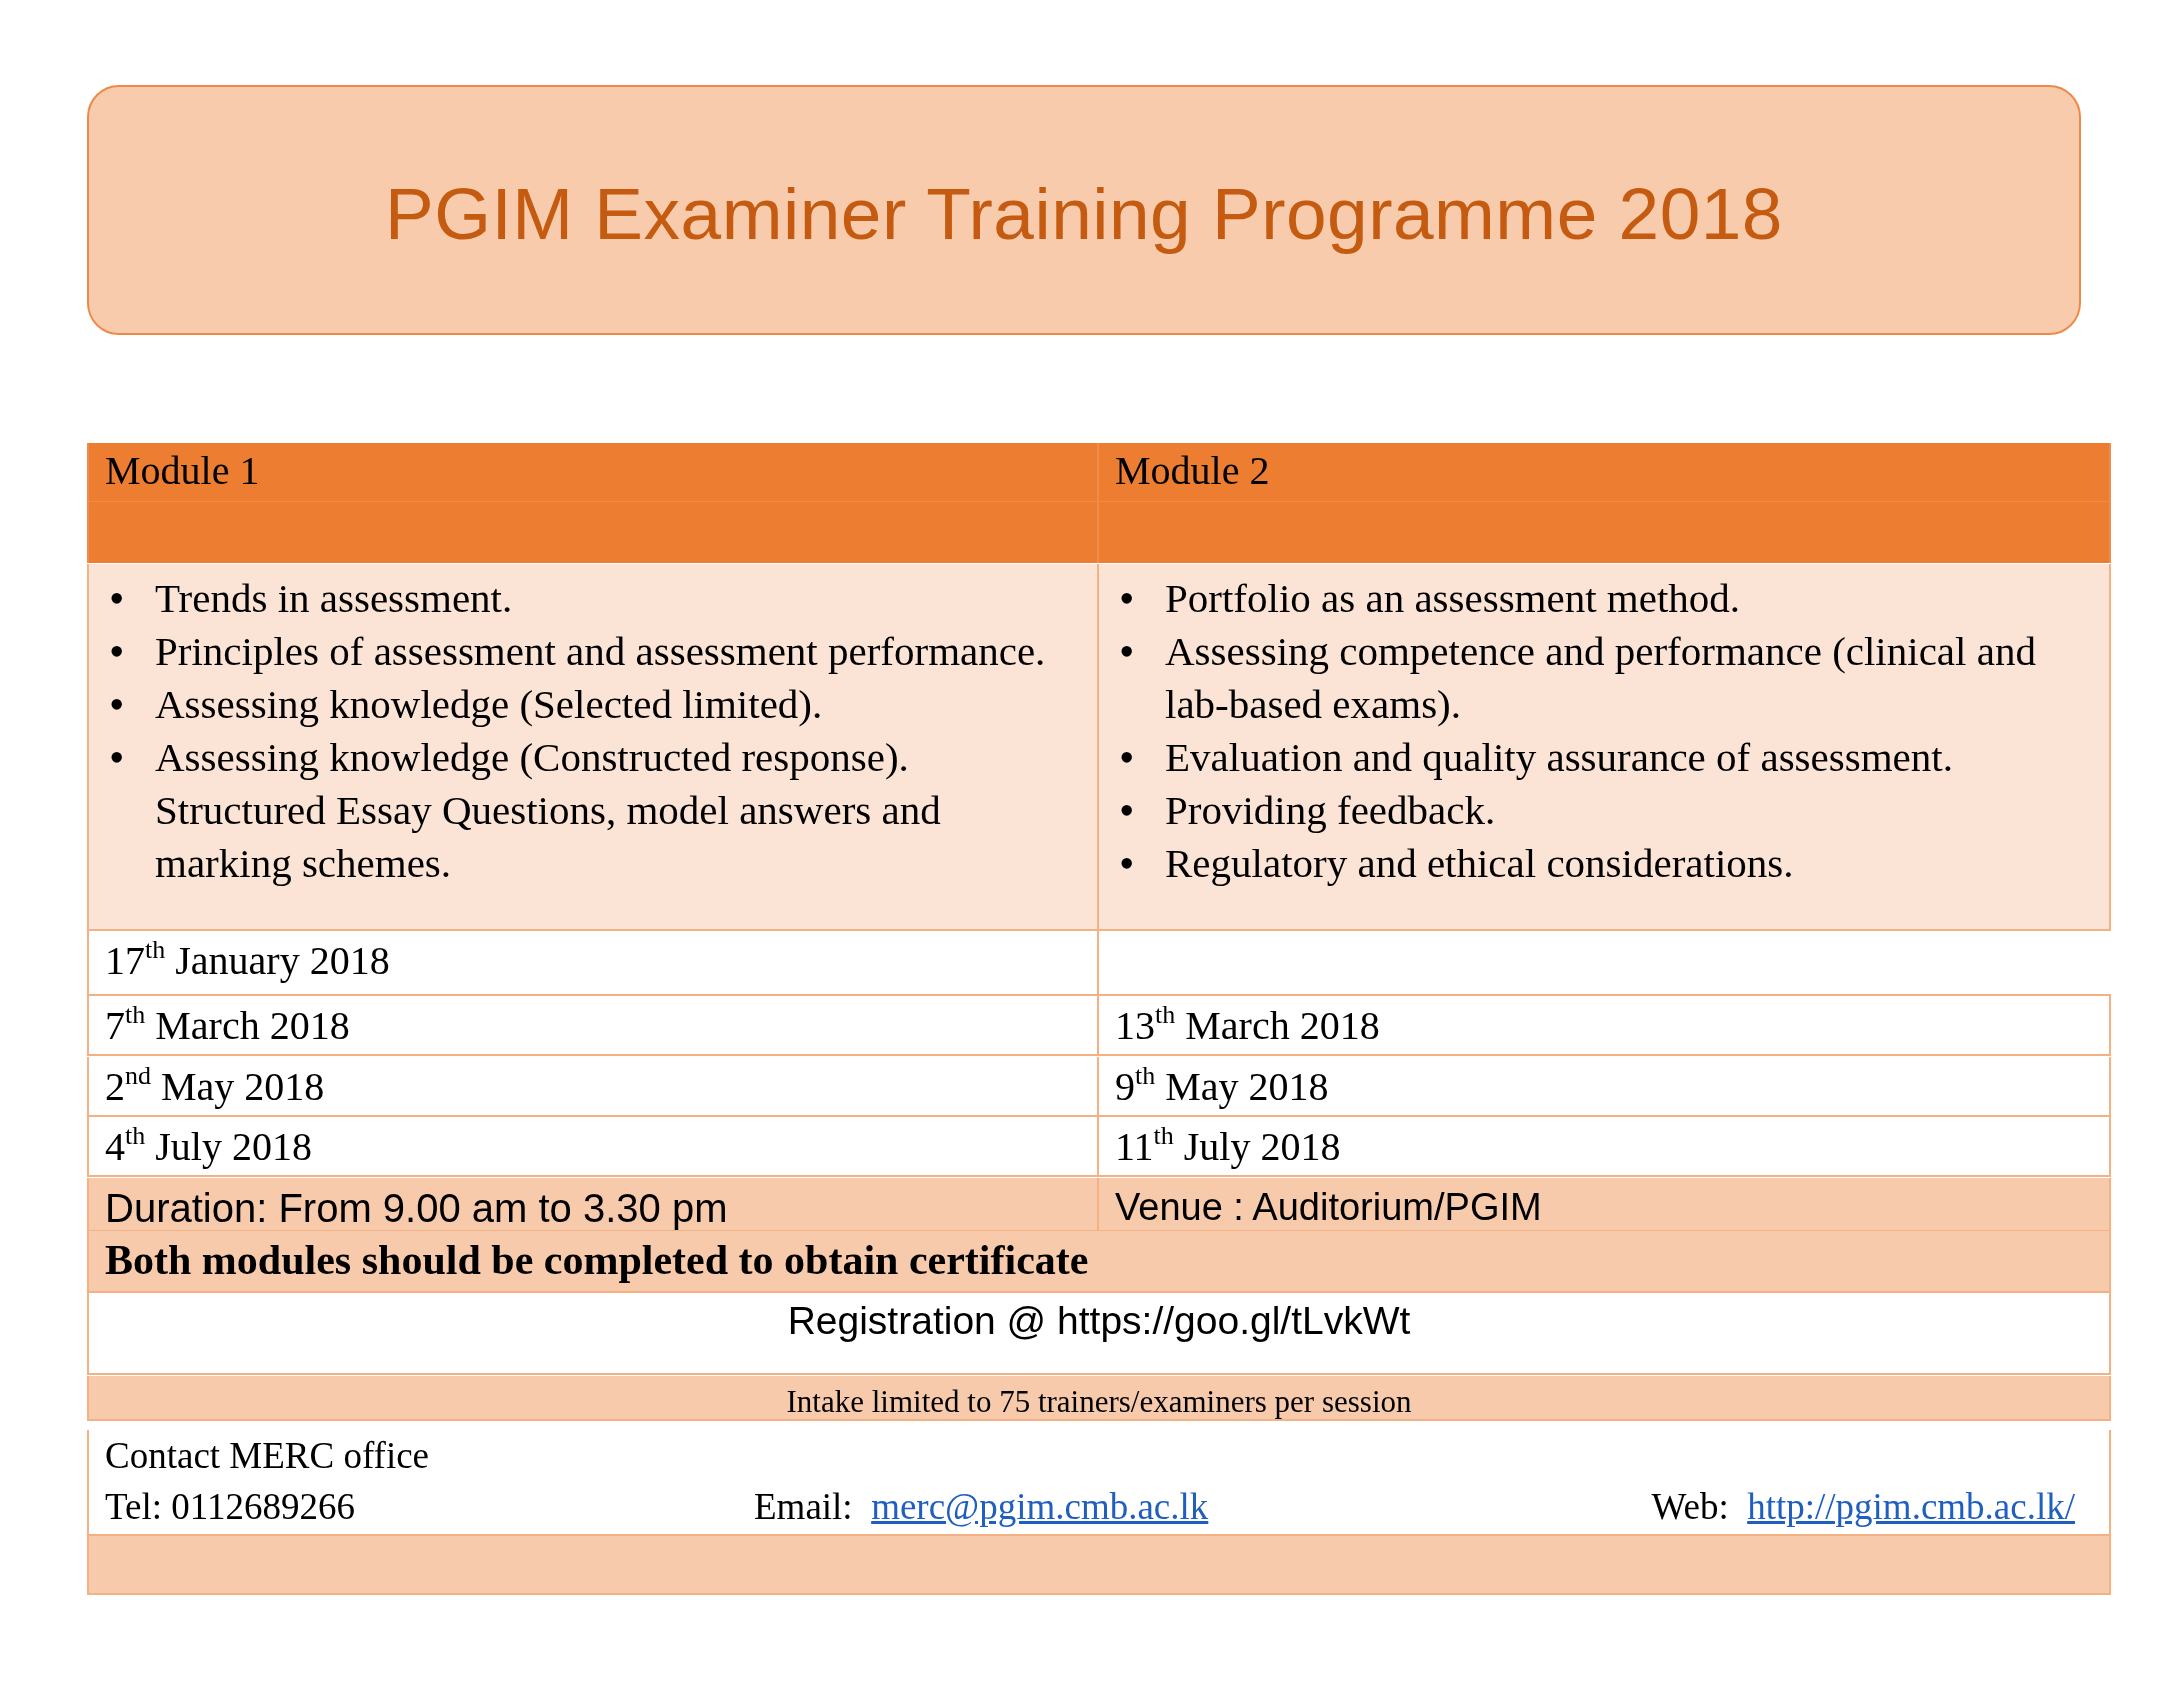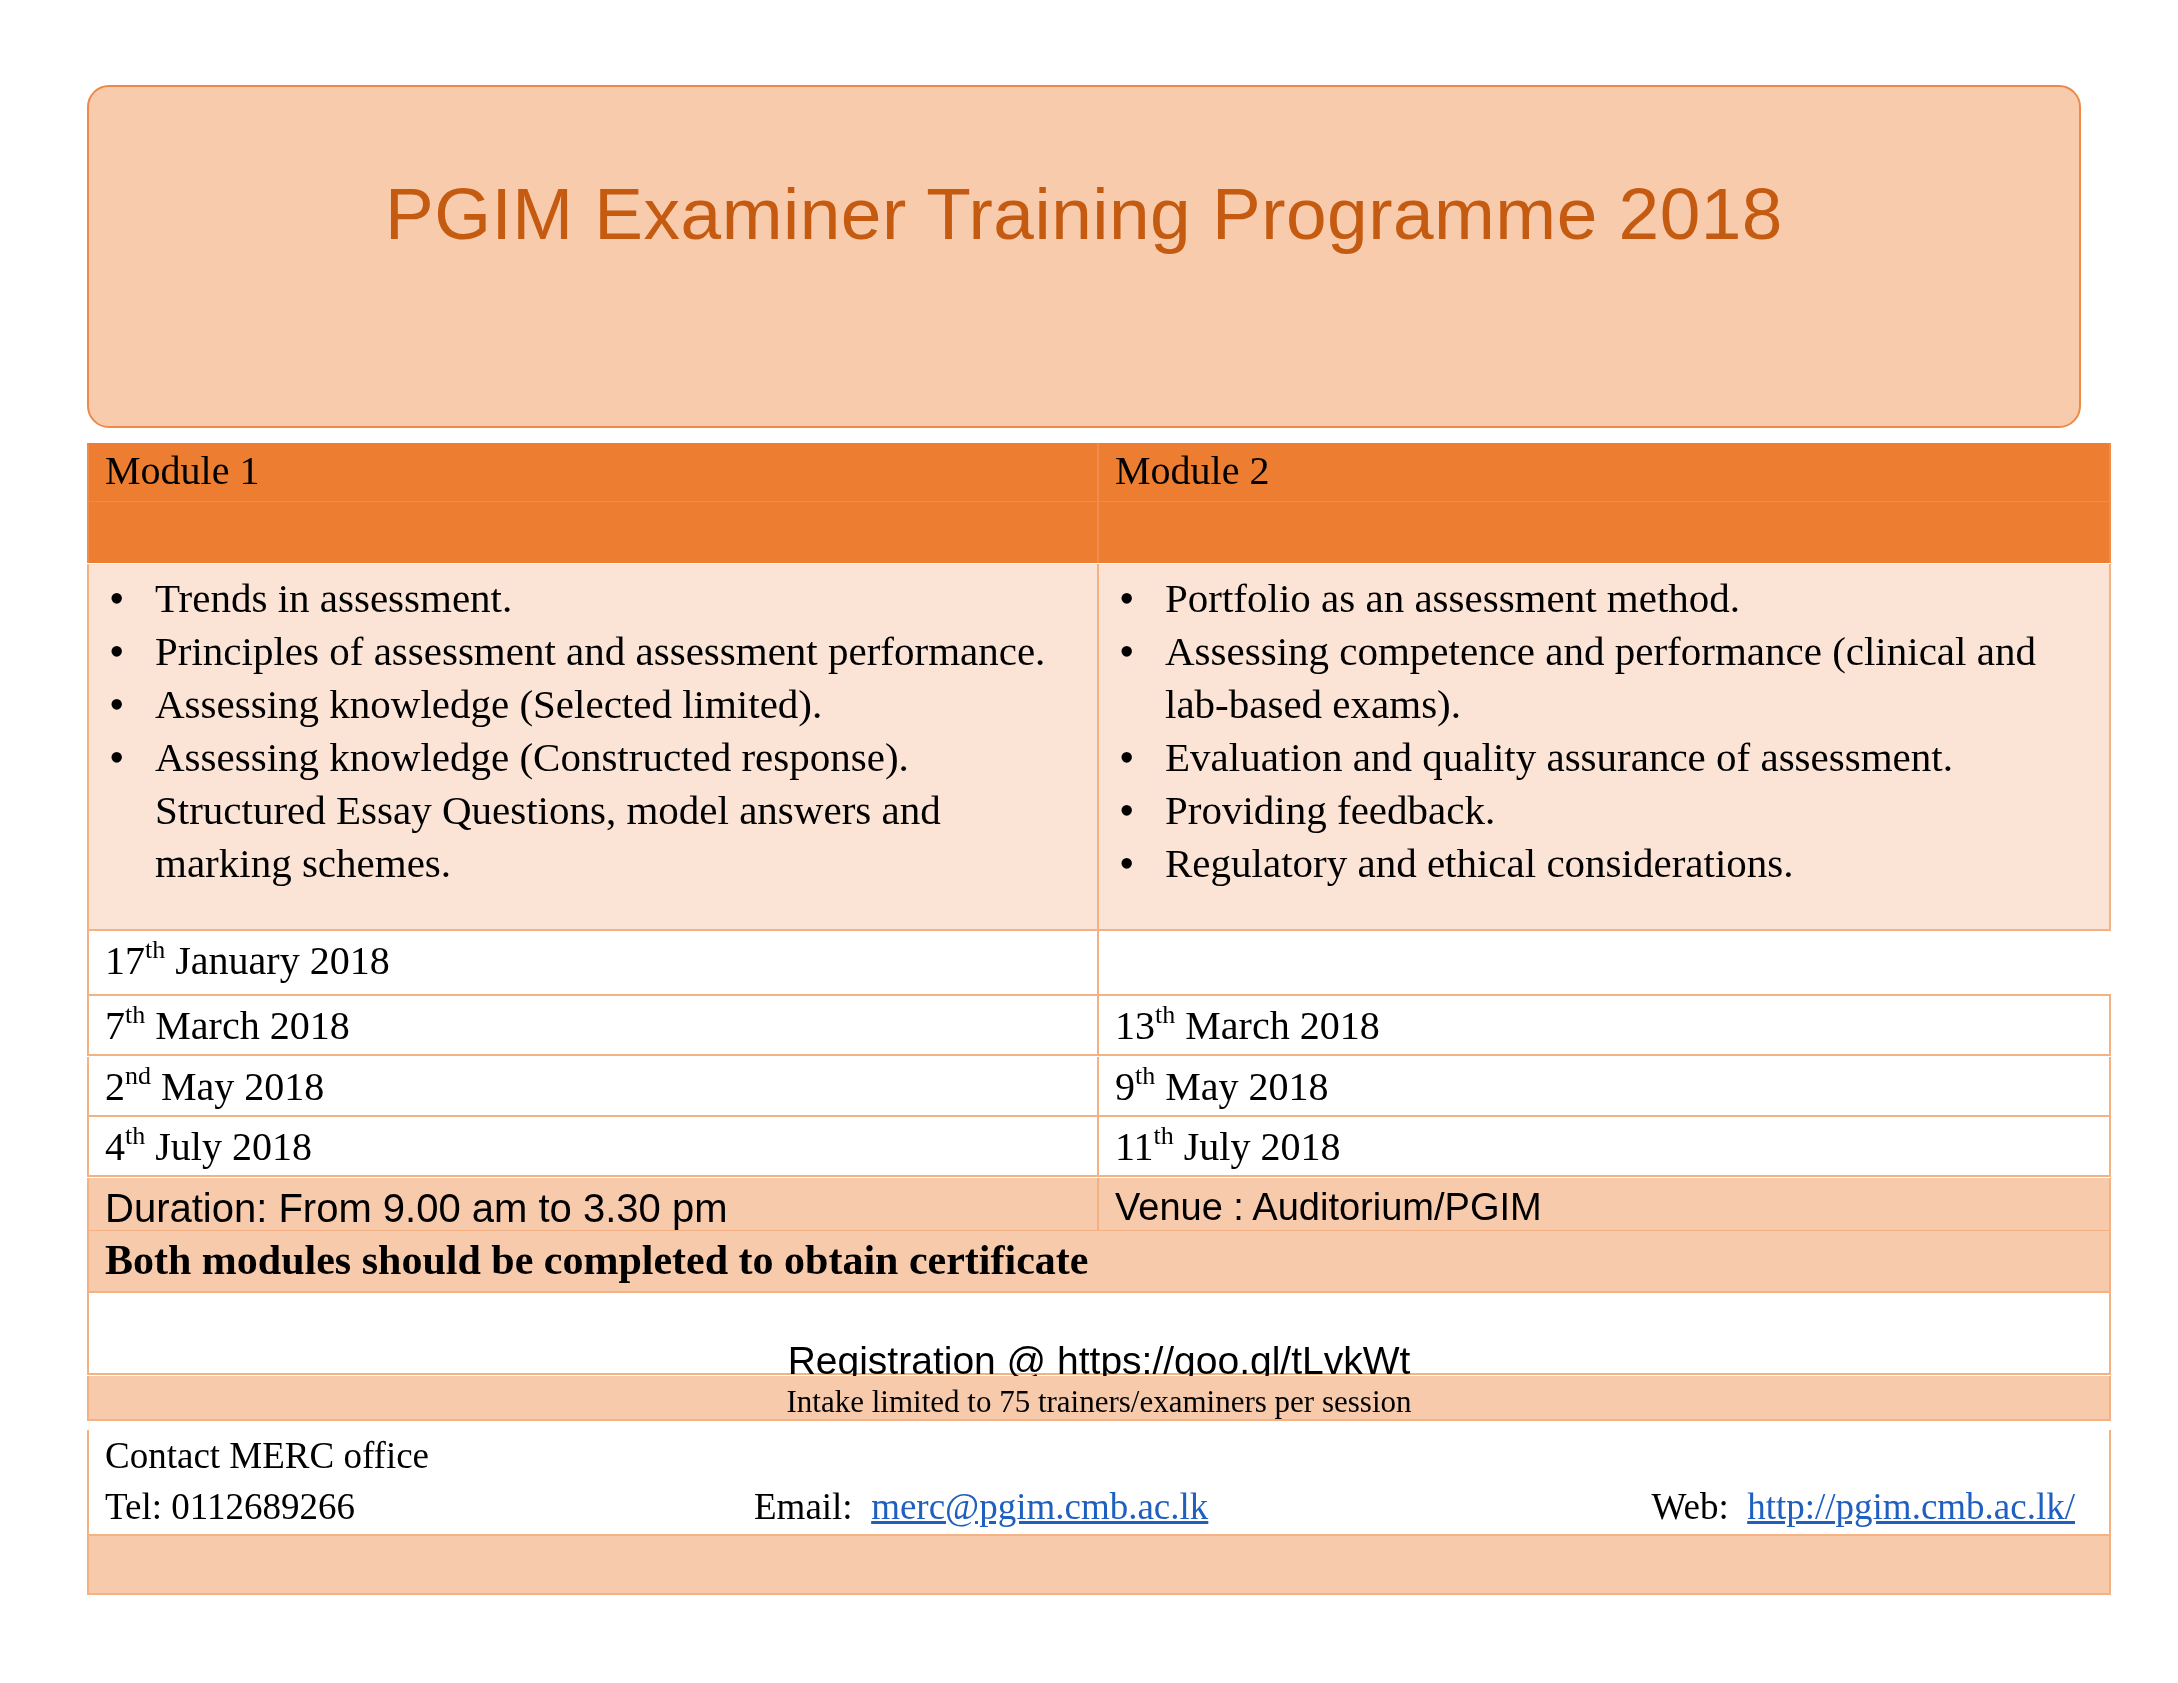--- a/index.html
+++ b/index.html
@@ -1,19 +1,19 @@
 <!DOCTYPE html>
 <html><head>
 <meta charset="utf-8">
 <style>
   html, body { margin:0; padding:0; background:#ffffff; }
   body { width:2178px; height:1683px; position:relative; overflow:hidden; font-family:"Liberation Serif", serif; color:#000; }
   .title-box {
-    position:absolute; left:87px; top:85px; width:1994px; height:343px;
-    background:#f7cbac; border:2px solid #ed8a4a; border-radius:22px; box-sizing:border-box;
+    position:absolute; left:87px; top:85px; width:1994px; height:250px;
+    background:#f7cbac; border:2px solid #ed8a4a; border-radius:32px; box-sizing:border-box;
   }
   .title-text {
     position:absolute; left:0; right:0; top:85px; text-align:center;
     font-family:"Liberation Sans", sans-serif; font-size:73px; color:#c55a11; letter-spacing:0.5px;
   }
   .tbl { position:absolute; left:87px; top:443px; width:2024px; }
   .row { position:absolute; left:0; width:2024px; box-sizing:border-box; border-bottom:2px solid #f4b183; }
   .cell { position:absolute; top:0; bottom:0; box-sizing:border-box; }
   .c1 { left:0; width:1012px; border-left:2px solid #f4b183; border-right:2px solid #f4b183; }
   .c2 { left:1012px; width:1012px; border-right:2px solid #f4b183; }
@@ -114,21 +114,21 @@
   </div>
 
   <div class="row peach" style="top:788px; height:62px;">
     <div class="cell full">
       <span class="txt" style="top:5px; font-size:42px; font-weight:bold;">Both modules should be completed to obtain certificate</span>
     </div>
   </div>
 
   <div class="row white" style="top:850px; height:82px;">
     <div class="cell full">
-      <div class="sans" style="position:absolute; left:0; right:0; top:6px; text-align:center; font-size:39px;margin-top:40px;">Registration @ https://goo.gl/tLvkWt</div>
+      <div class="sans" style="position:absolute; left:0; right:0; top:6px; text-align:center; font-size:39px;">Registration @ https://goo.gl/tLvkWt</div>
     </div>
   </div>
 
   <div class="row peach" style="top:933px; height:45px;">
     <div class="cell full">
       <div style="position:absolute; left:0; right:0; top:8px; text-align:center; font-size:31px;">Intake limited to 75 trainers/examiners per session</div>
     </div>
   </div>
 
   <div class="row white" style="top:987px; height:106px;">

